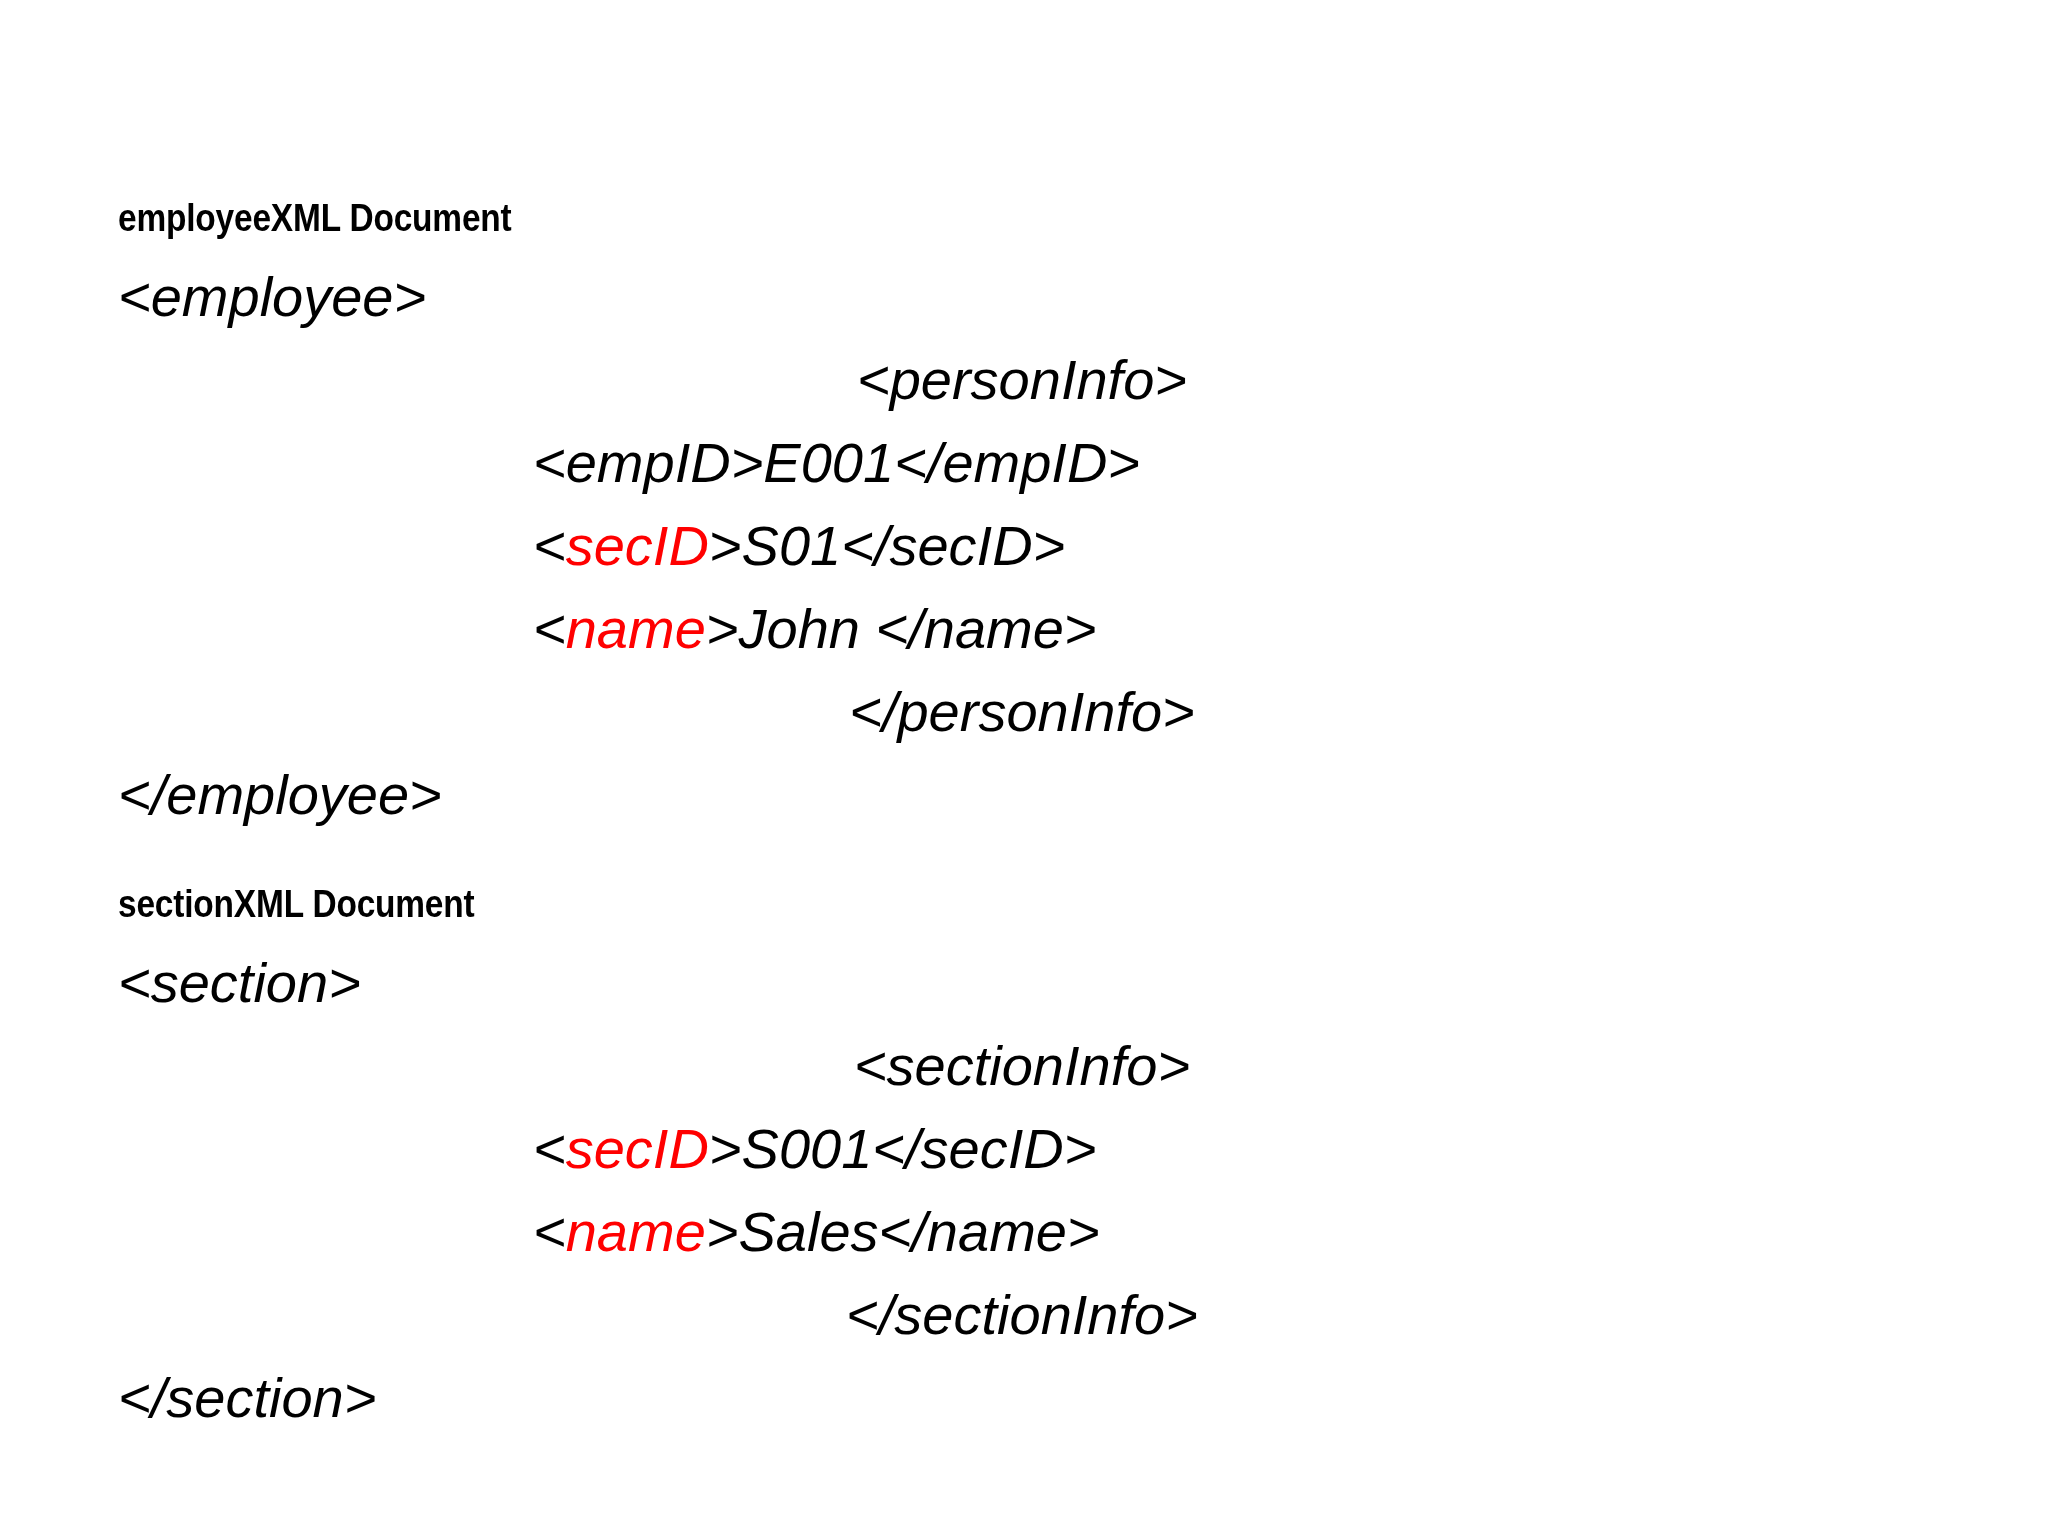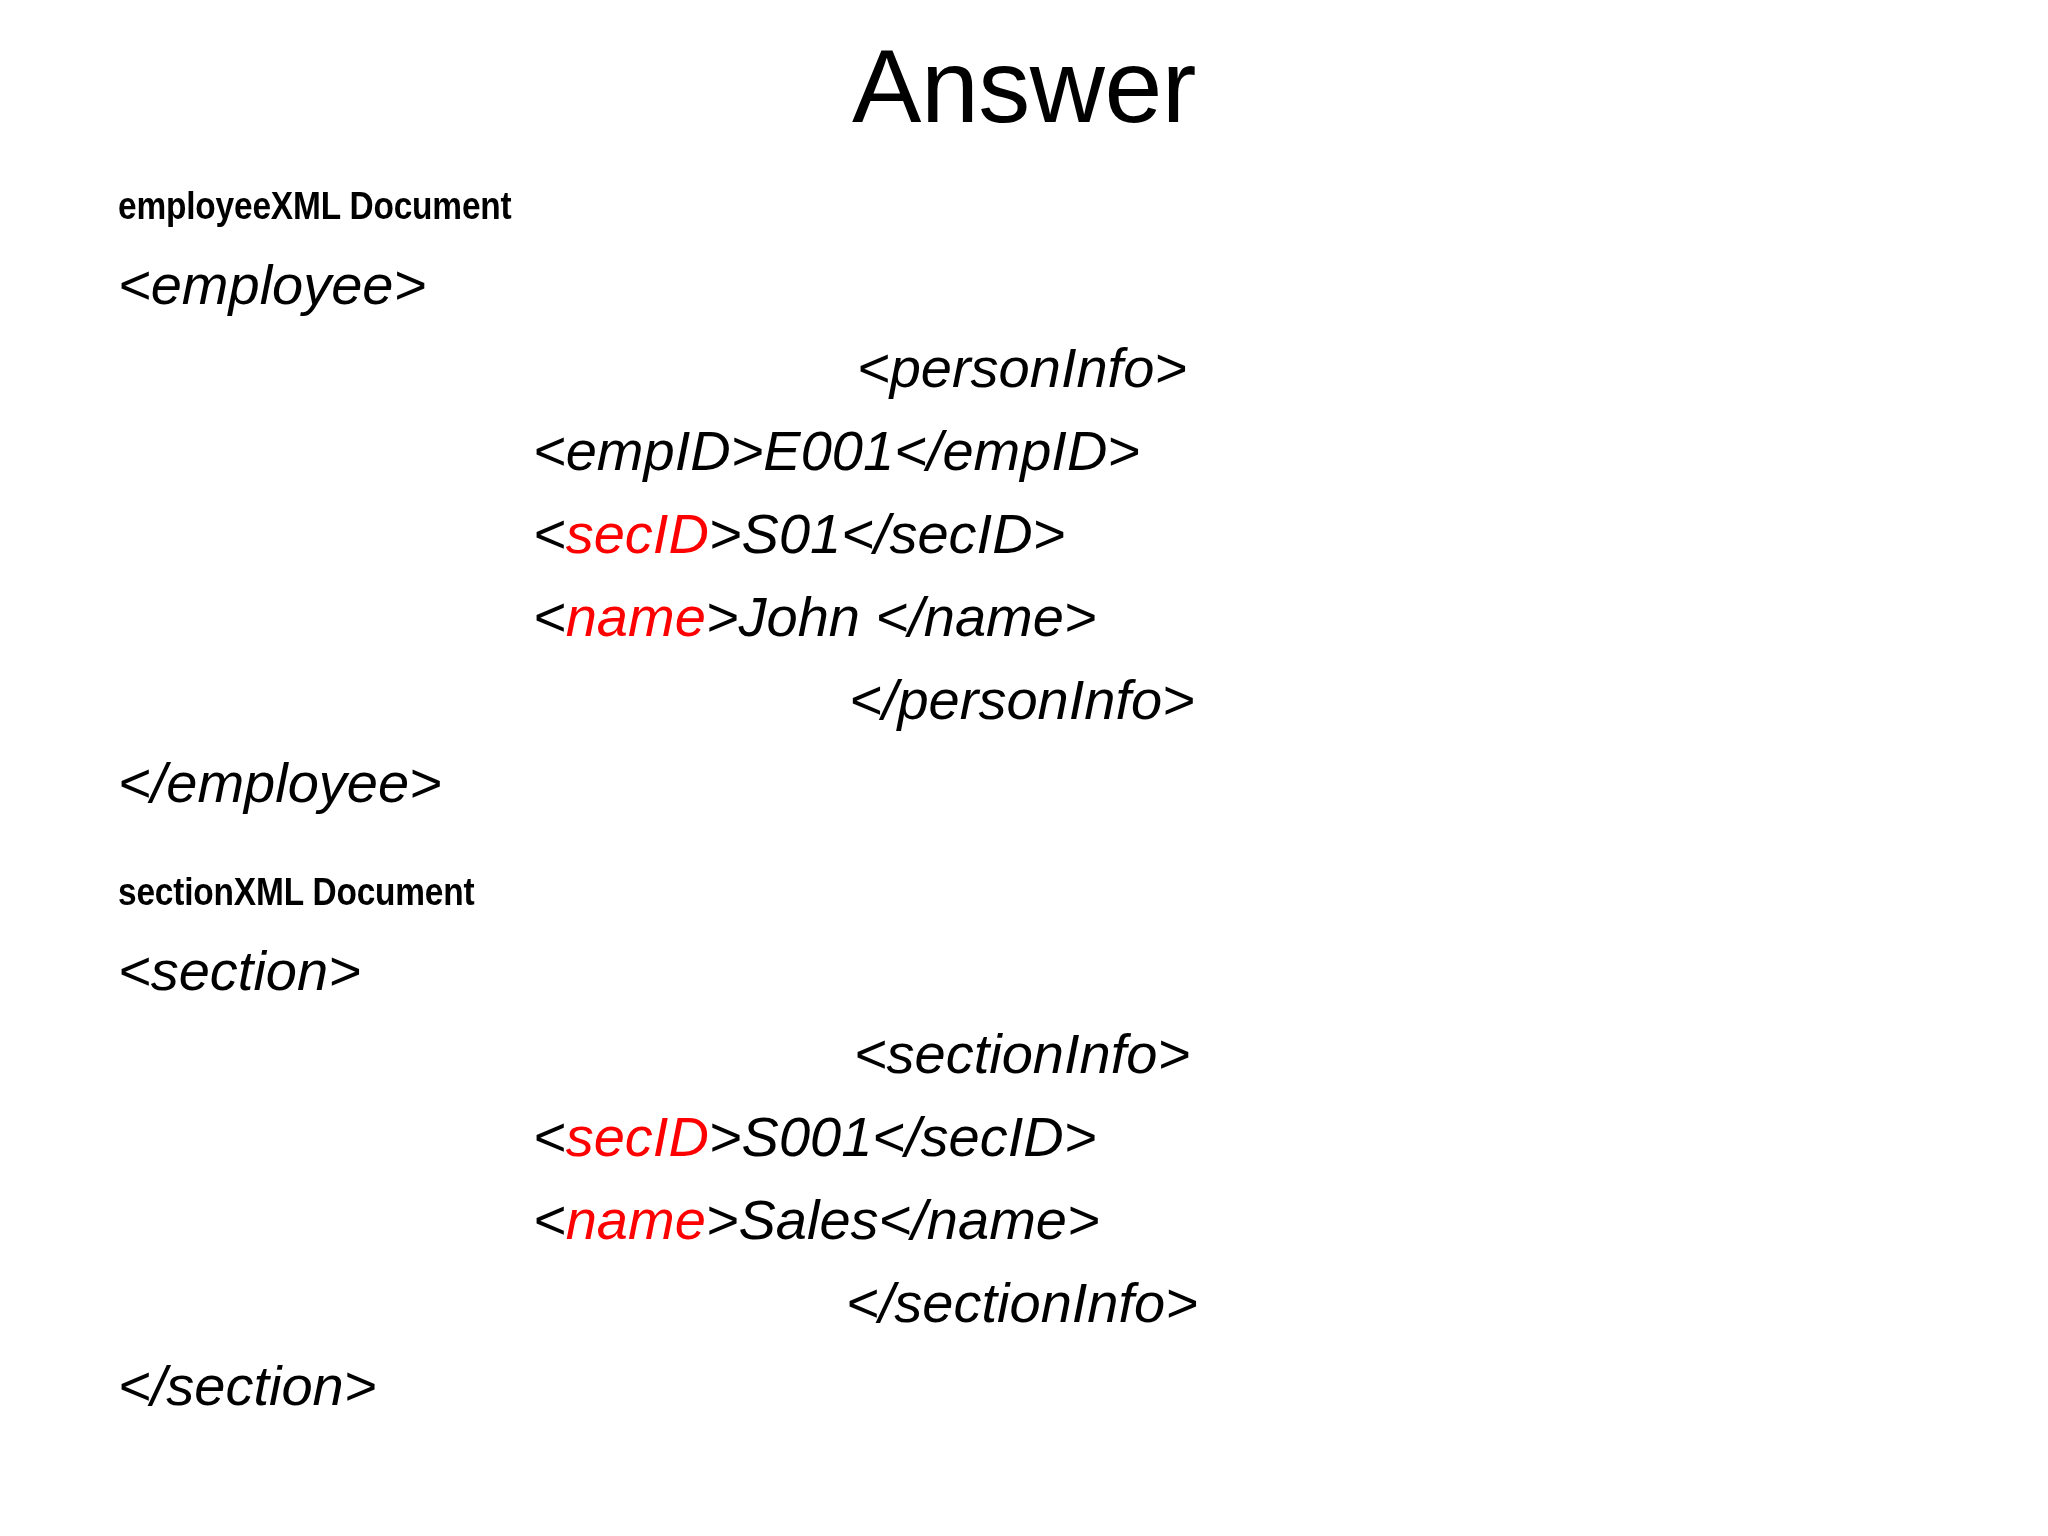--- a/index.html
+++ b/index.html
@@ -35,21 +35,21 @@
     line-height: 1.12;
     letter-spacing: -0.5px;
     color: #000000;
     white-space: pre;
   }
 
   
   .content {
     position: absolute;
     left: 118px;
-    top: 184px;
+    top: 196px;
     width: 1600px;
   }
 
   
   .doc-heading {
     font-family: "Liberation Sans Narrow", "Liberation Sans", sans-serif;
     font-weight: 700;
     font-size: 38px;
     line-height: 1.18;
     letter-spacing: -0.2px;
@@ -82,21 +82,20 @@
   .tag-black { color: #000000; }
 
   
   .doc-group + .doc-group { margin-top: 46px; }
 </style>
 </head>
 <body>
 
 <div id="slide" style="background: rgb(255, 255, 255);">
 
-  <div class="slide-title">Answer</div>
 
   <div class="content">
 
   <div class="doc-group">
         <div class="doc-heading">employeeXML Document</div>
         <div class="code-block"><div class="code-line indent-0"><span class="tag-black" style="color: rgb(0, 0, 0);">&lt;employee&gt;</span></div><div class="code-line indent-1"><span class="tag-black" style="color: rgb(0, 0, 0);">&lt;personInfo&gt;</span></div><div class="code-line indent-2"><span class="tag-black" style="color: rgb(0, 0, 0);">&lt;empID&gt;E001&lt;/empID&gt;</span></div><div class="code-line indent-2"><span class="tag-black" style="color: rgb(0, 0, 0);">&lt;</span><span class="tag-red" style="color: rgb(255, 0, 0);">secID</span><span class="tag-black" style="color: rgb(0, 0, 0);">&gt;S01&lt;/secID&gt;</span></div><div class="code-line indent-2"><span class="tag-black" style="color: rgb(0, 0, 0);">&lt;</span><span class="tag-red" style="color: rgb(255, 0, 0);">name</span><span class="tag-black" style="color: rgb(0, 0, 0);">&gt;John &lt;/name&gt;</span></div><div class="code-line indent-1"><span class="tag-black" style="color: rgb(0, 0, 0);">&lt;/personInfo&gt;</span></div><div class="code-line indent-0"><span class="tag-black" style="color: rgb(0, 0, 0);">&lt;/employee&gt;</span></div></div>
       </div>
       <div class="doc-group">
         <div class="doc-heading">sectionXML Document</div>
         <div class="code-block"><div class="code-line indent-0"><span class="tag-black" style="color: rgb(0, 0, 0);">&lt;section&gt;</span></div><div class="code-line indent-1"><span class="tag-black" style="color: rgb(0, 0, 0);">&lt;sectionInfo&gt;</span></div><div class="code-line indent-2"><span class="tag-black" style="color: rgb(0, 0, 0);">&lt;</span><span class="tag-red" style="color: rgb(255, 0, 0);">secID</span><span class="tag-black" style="color: rgb(0, 0, 0);">&gt;S001&lt;/secID&gt;</span></div><div class="code-line indent-2"><span class="tag-black" style="color: rgb(0, 0, 0);">&lt;</span><span class="tag-red" style="color: rgb(255, 0, 0);">name</span><span class="tag-black" style="color: rgb(0, 0, 0);">&gt;Sales&lt;/name&gt;</span></div><div class="code-line indent-1"><span class="tag-black" style="color: rgb(0, 0, 0);">&lt;/sectionInfo&gt;</span></div><div class="code-line indent-0"><span class="tag-black" style="color: rgb(0, 0, 0);">&lt;/section&gt;</span></div></div>

